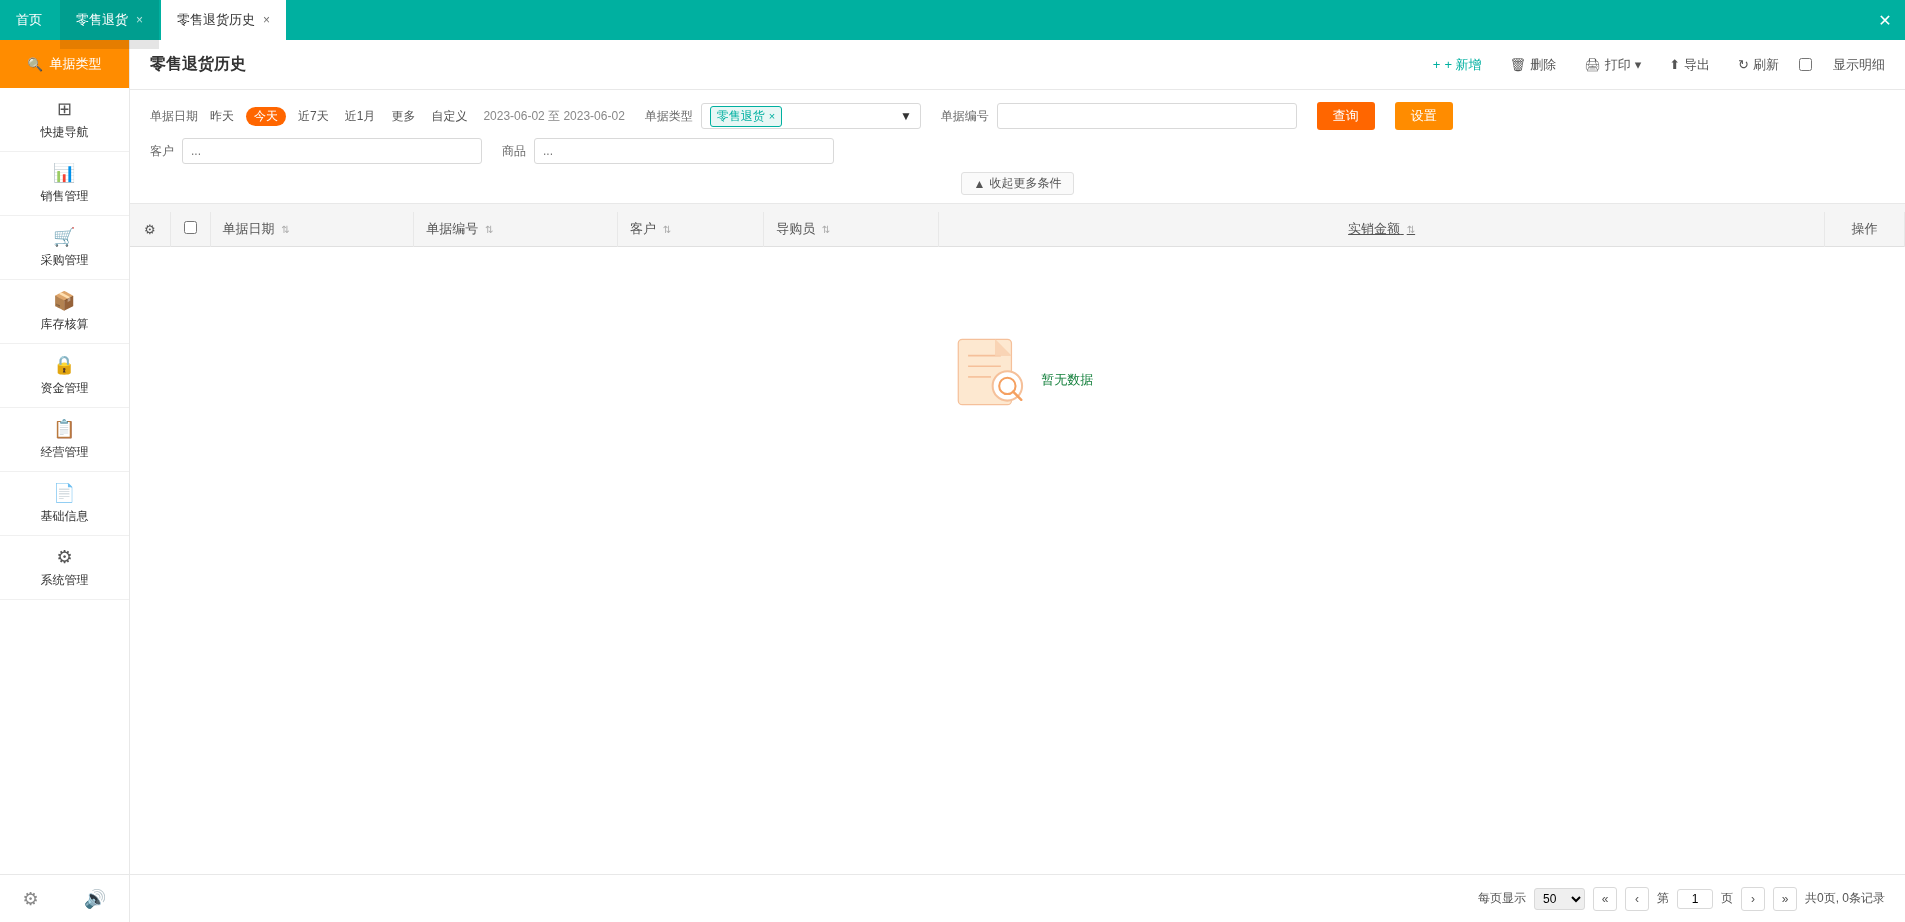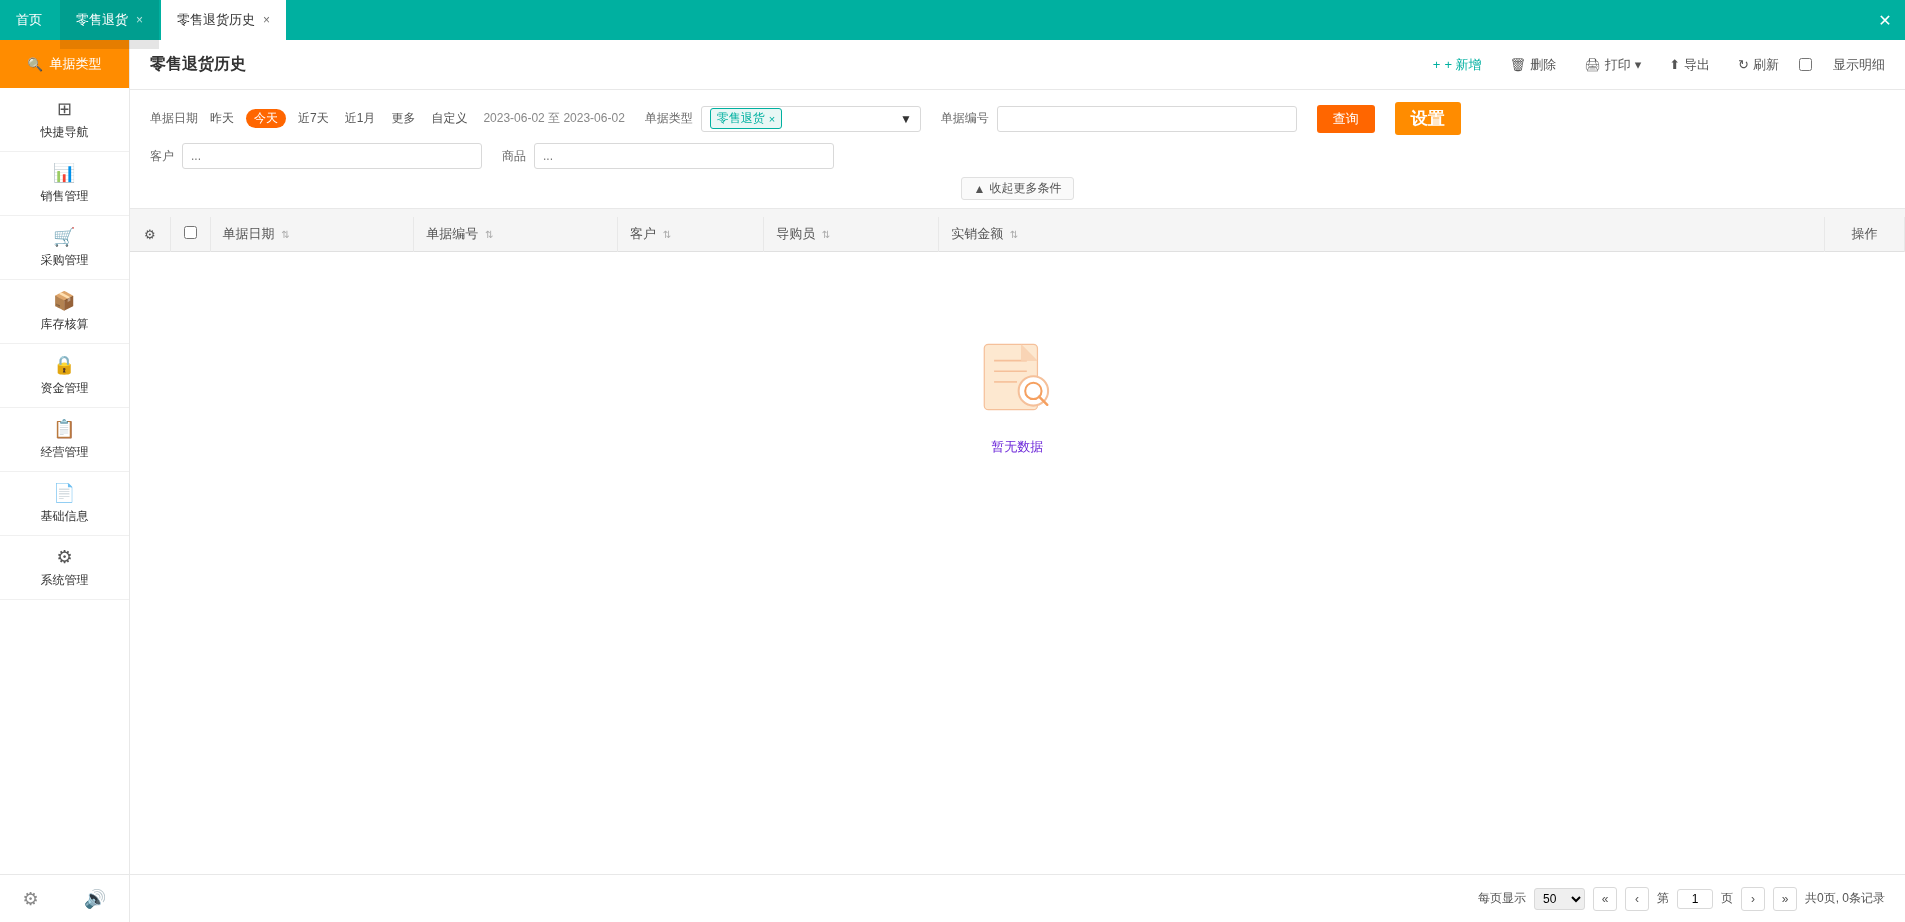--- a/index.html
+++ b/index.html
@@ -264,25 +264,25 @@
     thead th .sort-icon { font-size: 10px; color: #aaa; margin-left: 3px; }
     .th-settings {
       width: 40px;
       text-align: center;
     }
     .th-checkbox { width: 40px; text-align: center; }
     .th-amount { text-align: right; }
     .th-action { width: 80px; text-align: center; }
     .empty-state {
       display: flex;
-      flex-direction: column;
+      flex-direction: row;
       align-items: center;
       justify-content: center;
       padding: 80px 0;
-      color: #6d28d9;
+      color: #15803d;
       font-size: 13px;
     }
     .empty-icon {
       width: 100px;
       height: 90px;
       margin-bottom: 16px;
     }
 
     
     .pagination-bar {
@@ -332,23 +332,22 @@
       padding: 5px 16px;
       font-size: 13px;
       cursor: pointer;
     }
     .settings-btn {
       background: #ff8c00;
       color: #fff;
       border: none;
       border-radius: 3px;
       padding: 5px 16px;
-      font-size: 17px;
-      cursor: pointer;
-      font-weight: bold;
+      font-size: 13px;
+      cursor: pointer;
     }
   </style>
 </head>
 <body>
 
 <div class="top-bar">
   <div class="top-tab home">
     <span>首页</span>
   </div>
   <div class="top-tab inactive">
@@ -519,21 +518,21 @@
               <span class="sort-icon">⇅</span>
             </th>
             <th>
               <span>客户</span>
               <span class="sort-icon">⇅</span>
             </th>
             <th>
               <span>导购员</span>
               <span class="sort-icon">⇅</span>
             </th>
-            <th class="th-amount" style="text-align:left; flex:1; min-width:400px;">
+            <th class="th-amount" style="text-align:center; flex:1; min-width:400px;text-decoration:underline;">
               <span>实销金额</span>
               <span class="sort-icon">⇅</span>
             </th>
             <th class="th-action">
               <span>操作</span>
             </th>
           </tr>
         </thead>
         <tbody>
 

